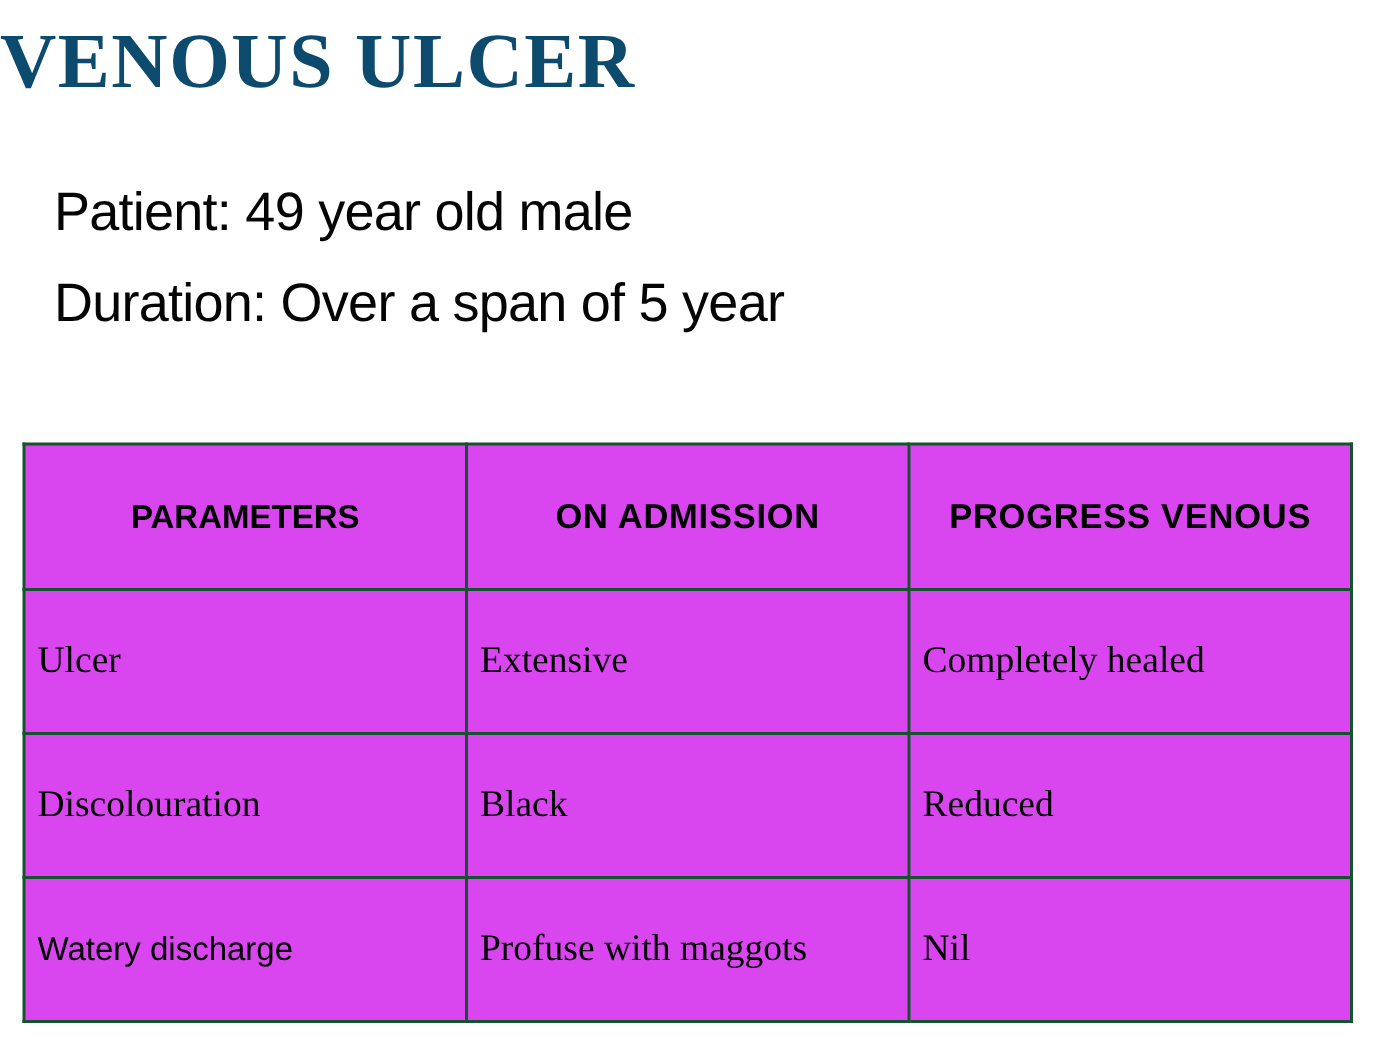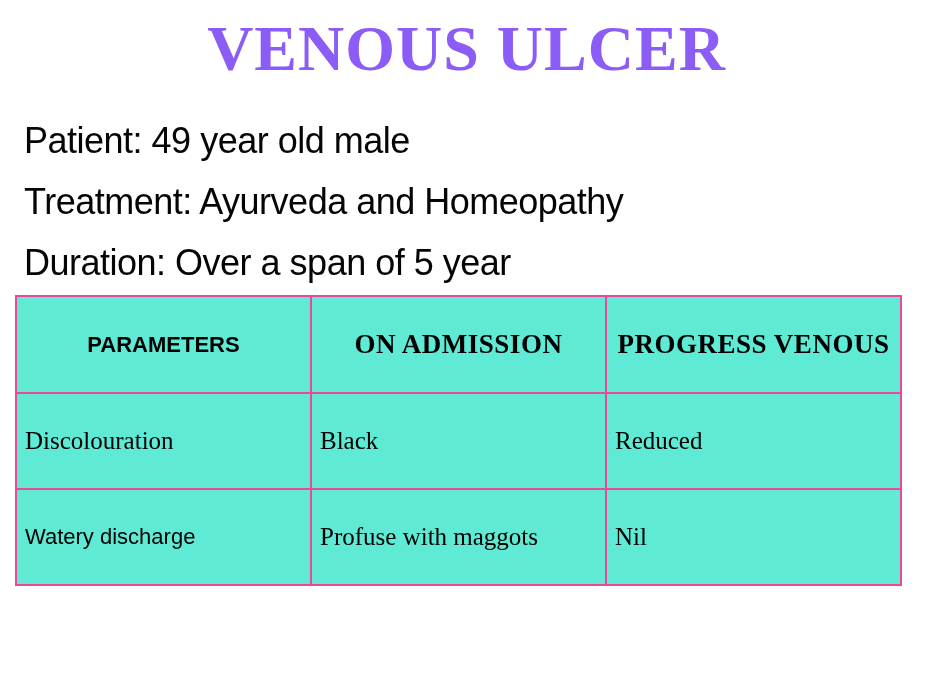--- a/index.html
+++ b/index.html
@@ -10,63 +10,62 @@
     position: relative;
     font-family: "Liberation Sans", sans-serif;
     color: #000000;
   }
   .slide { position: absolute; inset: 0; }
 
   .page-title {
     position: absolute;
     top: 12px; left: 0;
     width: 100%;
-    text-align: center;
     font-family: "Liberation Serif", "DejaVu Serif", serif;
     font-weight: 700;
-    font-size: 64px;
+    font-size: 52px;
     letter-spacing: 1px;
-    color: #8b5cf6;
+    color: #0c4a6e;
   }
 
   .patient-info {
     position: absolute;
-    top: 110px; left: 24px;
+    top: 110px; left: 36px;
   }
   .patient-info p {
     font-family: "Liberation Sans", sans-serif;
     font-size: 36px;
     font-weight: 400;
     line-height: 61px;
     letter-spacing: -0.5px;
     color: #050505;
     white-space: nowrap;
   }
 
   table.progress-table {
     position: absolute;
     top: 295px; left: 15px;
     width: 887px;
     border-collapse: collapse;
     table-layout: fixed;
     background: #ffffff;
   }
   .progress-table th, .progress-table td {
-    border: 2px solid #ec4899;
+    border: 2px solid #14532d;
     vertical-align: middle;
     padding: 0 8px;
-    background: #5eead4;
+    background: #d946ef;
   }
   .progress-table thead tr { height: 97px; }
   .progress-table tbody tr { height: 96px; }
 
   .hdr-serif {
-    font-family: Liberation Serif, serif;
+    font-family: Liberation Sans, sans-serif;
     font-weight: 700;
-    font-size: 27px;
+    font-size: 23px;
     letter-spacing: 0.5px;
   }
   .hdr-sans {
     font-family: "Liberation Sans", sans-serif;
     font-weight: 700;
     font-size: 22px;
     letter-spacing: 0px;
   }
   .cell-serif {
     font-family: "Liberation Serif", "DejaVu Serif", serif;
@@ -81,33 +80,37 @@
 </style>
 </head>
 <body>
 
 <main class="slide">
 
   <h1 class="page-title">VENOUS ULCER</h1>
 
   <section class="patient-info">
     <p>Patient: 49 year old male</p>
-    <p>Treatment: Ayurveda and Homeopathy</p>
     <p>Duration: Over a span of 5 year</p>
   </section>
 
   <table class="progress-table">
     <thead>
       <tr>
         <th class="hdr-sans">PARAMETERS</th>
         <th class="hdr-serif">ON ADMISSION</th>
         <th class="hdr-serif">PROGRESS VENOUS</th>
       </tr>
     </thead>
     <tbody>
+      <tr>
+        <td class="cell-serif">Ulcer</td>
+        <td class="cell-serif">Extensive</td>
+        <td class="cell-serif">Completely healed</td>
+      </tr>
       <tr>
         <td class="cell-serif">Discolouration</td>
         <td class="cell-serif">Black</td>
         <td class="cell-serif">Reduced</td>
       </tr>
       <tr>
         <td class="cell-sans">Watery discharge</td>
         <td class="cell-serif">Profuse with maggots</td>
         <td class="cell-serif">Nil</td>
       </tr>

